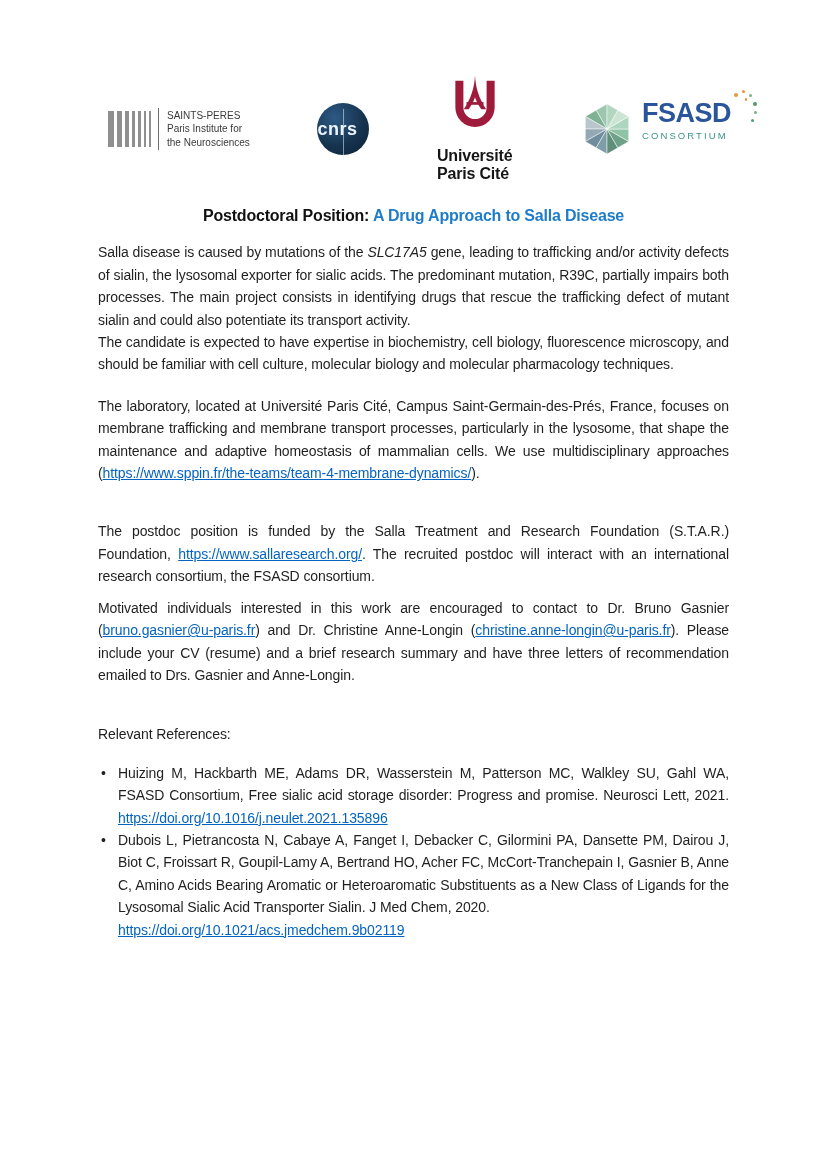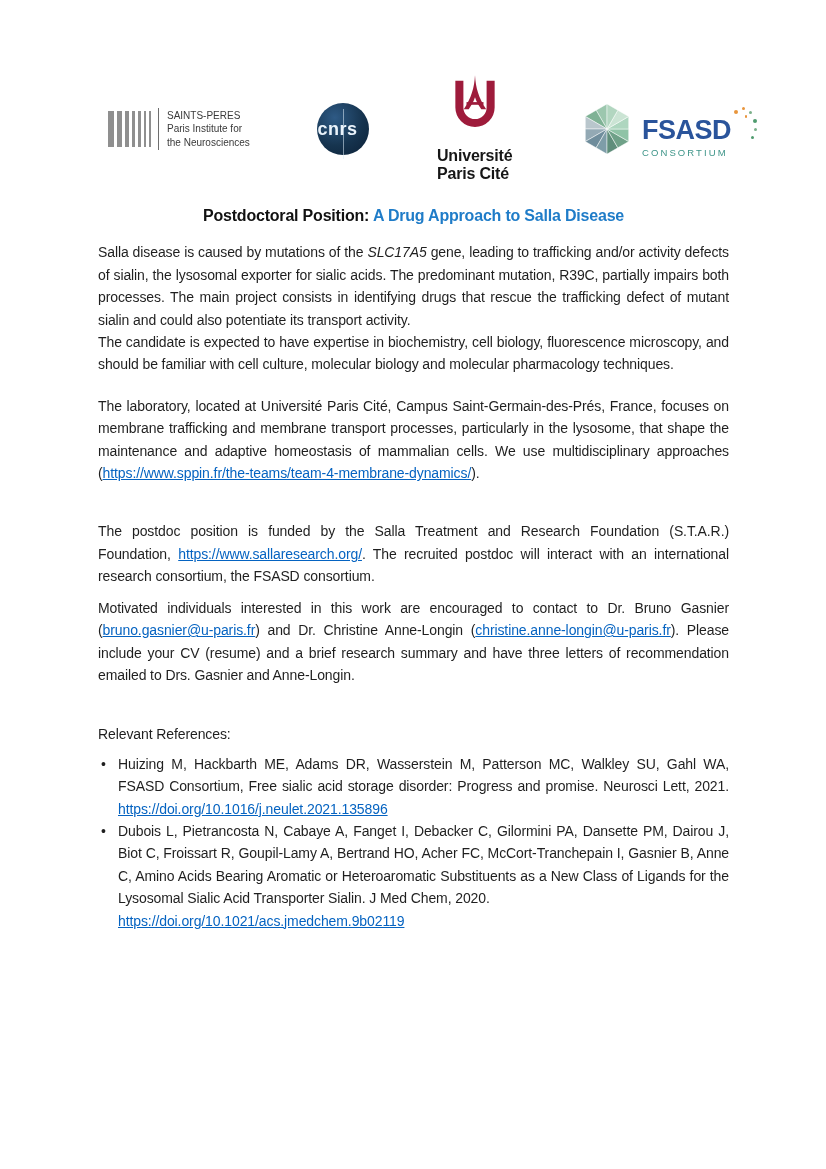--- a/index.html
+++ b/index.html
@@ -36,21 +36,21 @@
   }
   .cnrs::after {
     content: ""; position: absolute; left: 50%; top: 6px; bottom: -4px; width: 1px;
     background: rgba(220,235,245,.55);
   }
   .cnrs span { position: relative; z-index: 1; color: #eaf3fb; font-weight: bold; font-size: 18px; letter-spacing: .5px; }
 
   .upc { display: flex; align-items: center; gap: 16px; flex-direction: column; }
   .upc-text { font-size: 16px; font-weight: bold; color: #161616; line-height: 1.12; letter-spacing: -0.2px; }
 
-  .fsasd { display: flex; align-items: flex-end; gap: 8px; }
+  .fsasd { display: flex; align-items: flex-start; gap: 8px; }
   .fsasd-text { position: relative; }
   .fsasd-name { font-size: 27px; font-weight: 800; color: #2a549b; line-height: 1; letter-spacing: -0.5px; }
   .fsasd-sub  { font-size: 9.5px; color: #3d9488; letter-spacing: 2.1px; margin-top: 3px; }
   .fsasd-dots span { position: absolute; border-radius: 50%; }
   .fsasd-dots .d1 { width:4px; height:4px; background:#e8953c; left:92px;  top:-7px; }
   .fsasd-dots .d2 { width:3px; height:3px; background:#e8953c; left:100px; top:-10px; }
   .fsasd-dots .d3 { width:3px; height:3px; background:#7bb08a; left:107px; top:-6px; }
   .fsasd-dots .d4 { width:4px; height:4px; background:#4f9b6e; left:111px; top:2px; }
   .fsasd-dots .d5 { width:3px; height:3px; background:#7bb08a; left:112px; top:11px; }
   .fsasd-dots .d6 { width:3px; height:3px; background:#4f9b6e; left:109px; top:19px; }
@@ -64,21 +64,21 @@
   .title { margin: 0 0 14px; font-size: 16px; font-weight: bold; text-align: center; letter-spacing: -0.2px; }
   .title .t-black { color: #111111; }
   .title .t-blue  { color: #1f7cc8; }
   .para { margin: 0 0 10px; }
   .para.after-gap-md { margin-bottom: 19px; }
   .para.after-gap-lg { margin-bottom: 36px; }
   .para.after-gap-sm { margin-bottom: 9px; }
   .para.after-gap-xl { margin-bottom: 37px; }
   .gene { font-style: italic; }
   a.link { color: #0563c1; text-decoration: underline; cursor: pointer; word-break: keep-all; }
-  .refs-heading { margin: 0 0 7px; text-align: left; }
+  .refs-heading { margin: 0 0 16px; text-align: left; }
   ul.refs { margin: 0; padding: 0; list-style: none; }
   ul.refs li { position: relative; padding-left: 20px; margin: 0; }
   ul.refs li .bullet {
     position: absolute; left: 3px; top: 0; font-size: 14px; color: #1f1f1f;
   }
 </style>
 </head>
 <body>
 
 <div class="page">

